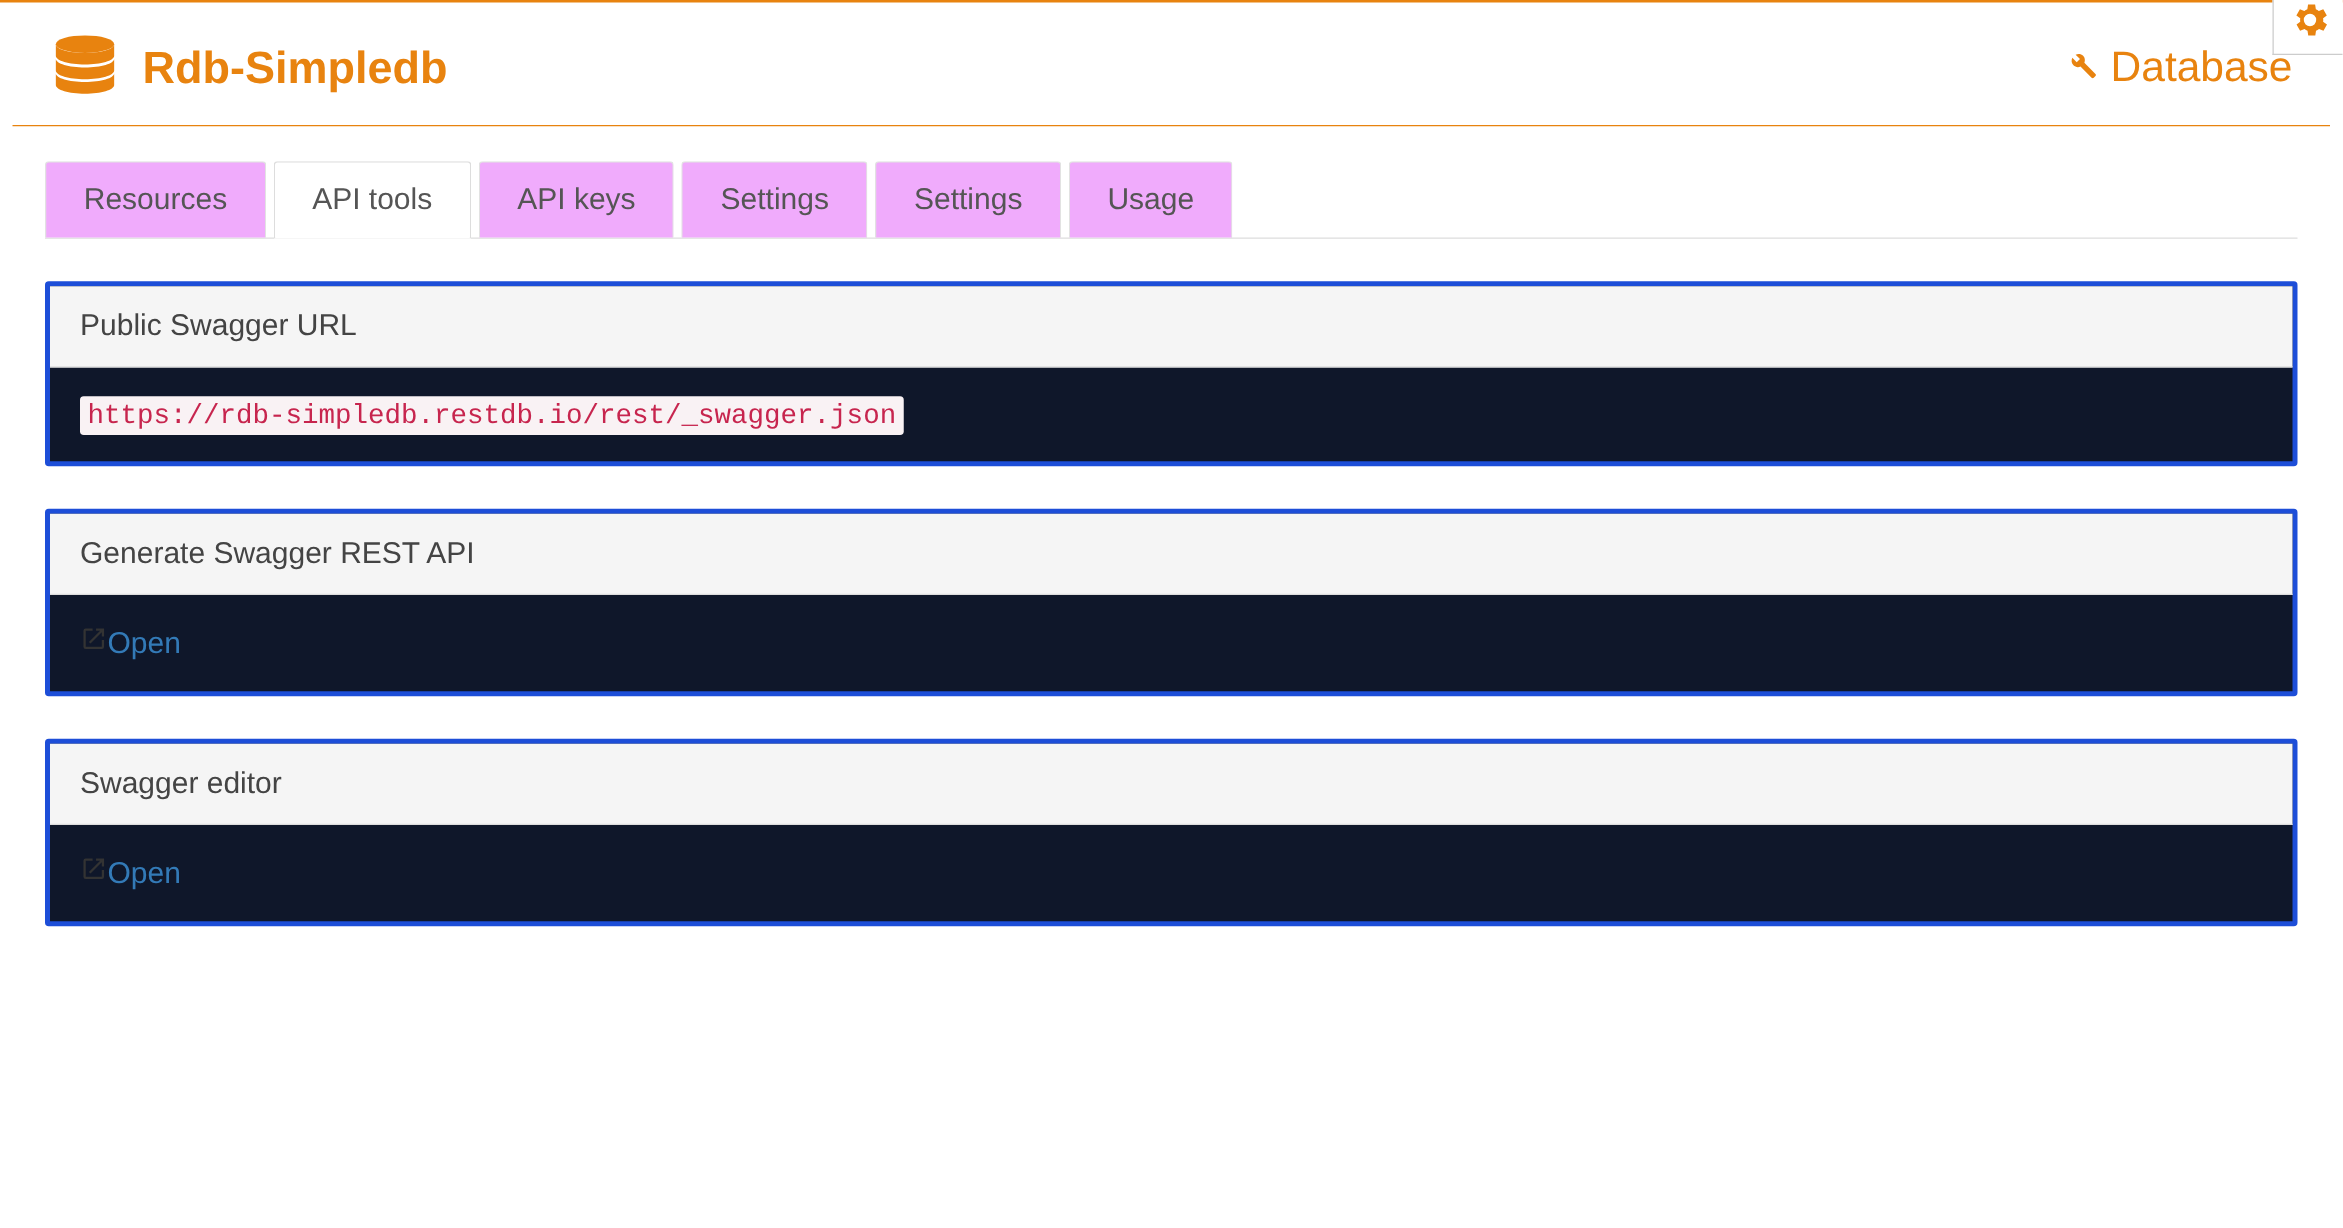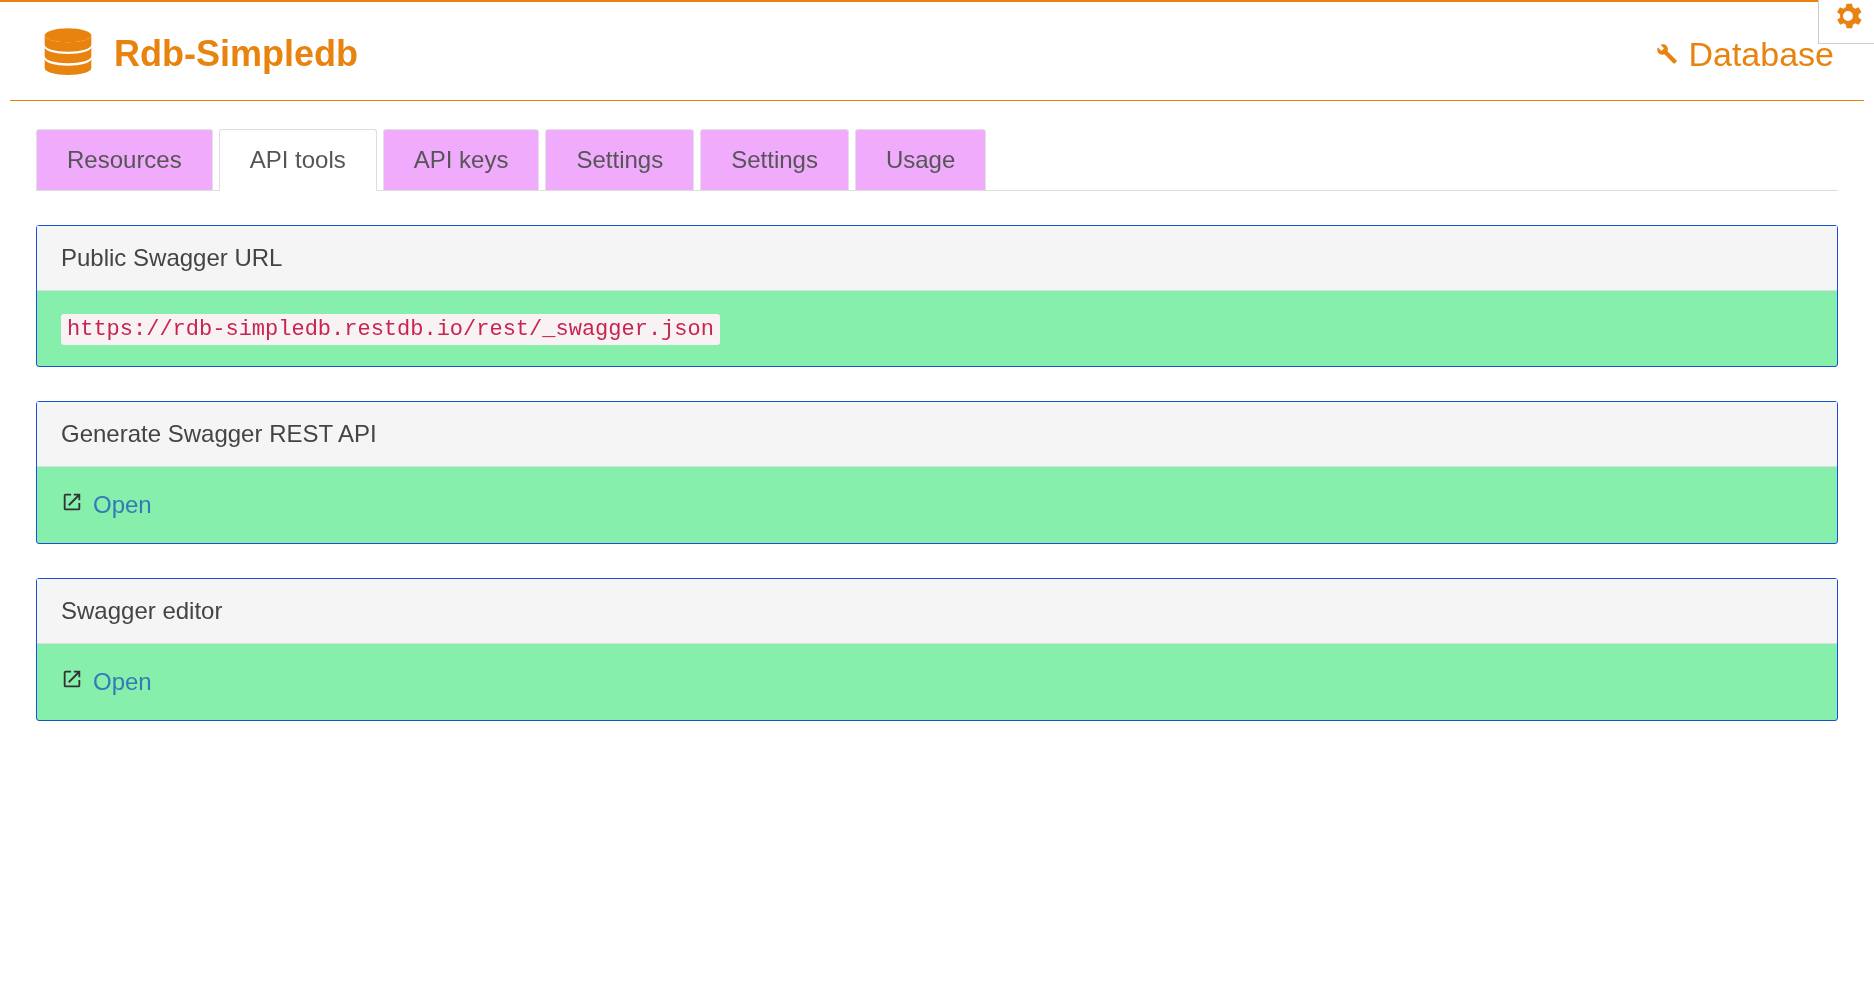--- a/index.html
+++ b/index.html
@@ -86,24 +86,24 @@
     position: relative;
   }
   .tab.active {
     background: #fff;
     color: #555;
     border: 1px solid #ddd;
     border-bottom: 1px solid #fff;
     margin-bottom: -1px;
   }
   .panel {
-    border: 1px solid #1d4ed8;
+    border: 4px solid #1d4ed8;
     border-radius: 3px;
     margin-top: 34px;
-    background: #86efac;
+    background: #0f172a;
   }
   .panel-header {
     background: #f5f5f5;
     border-bottom: 1px solid #ddd;
     padding: 18px 24px;
     font-size: 24px;
     color: #444;
   }
   .panel-body {
     padding: 24px 24px;
@@ -113,21 +113,20 @@
     font-family: Menlo, Consolas, "Courier New", monospace;
     color: #c7254e;
     background: #f9f2f4;
     padding: 3px 6px;
     border-radius: 3px;
     font-size: 22px;
   }
   .open-link {
     display: inline-flex;
     align-items: center;
-    gap: 10px;
     color: #337ab7;
     font-size: 24px;
     cursor: pointer;
   }
   .open-link .ext-icon { color: #333; }
   .open-link svg { width: 22px; height: 22px; }
 </style>
 </head>
 <body>
 

